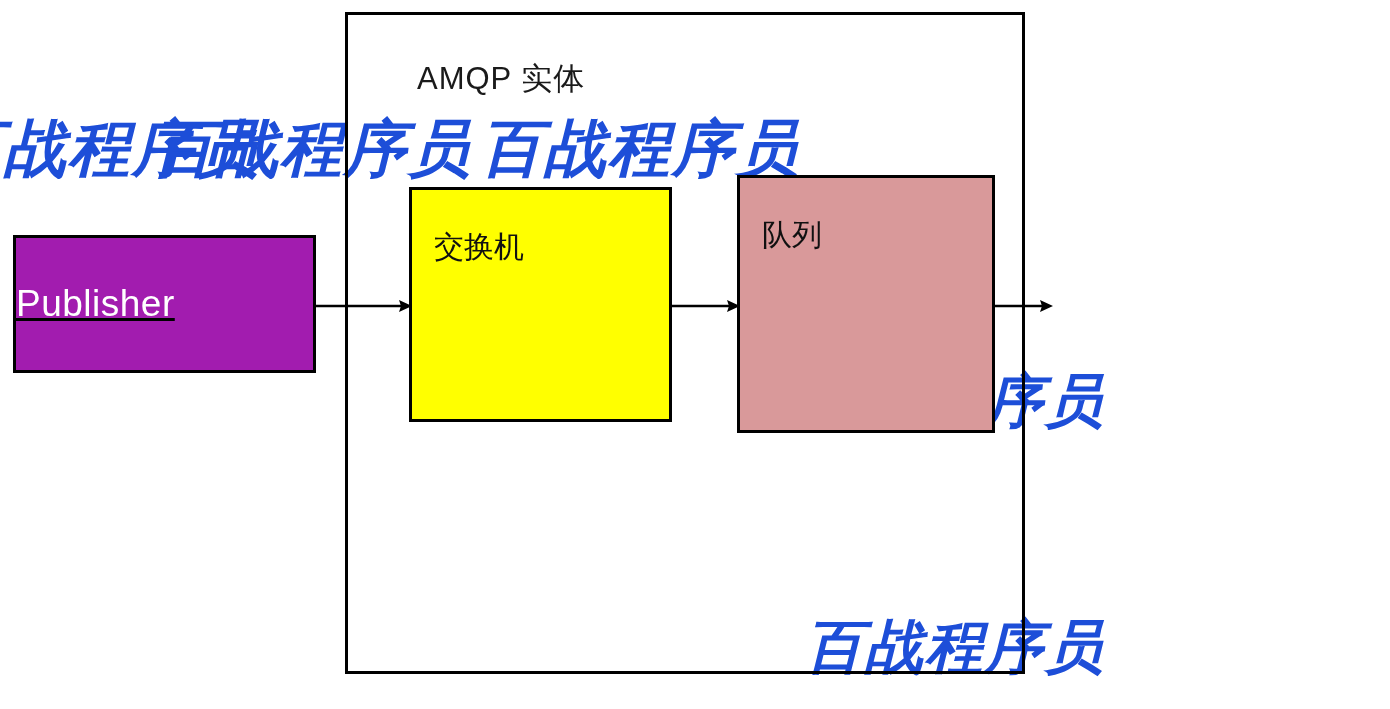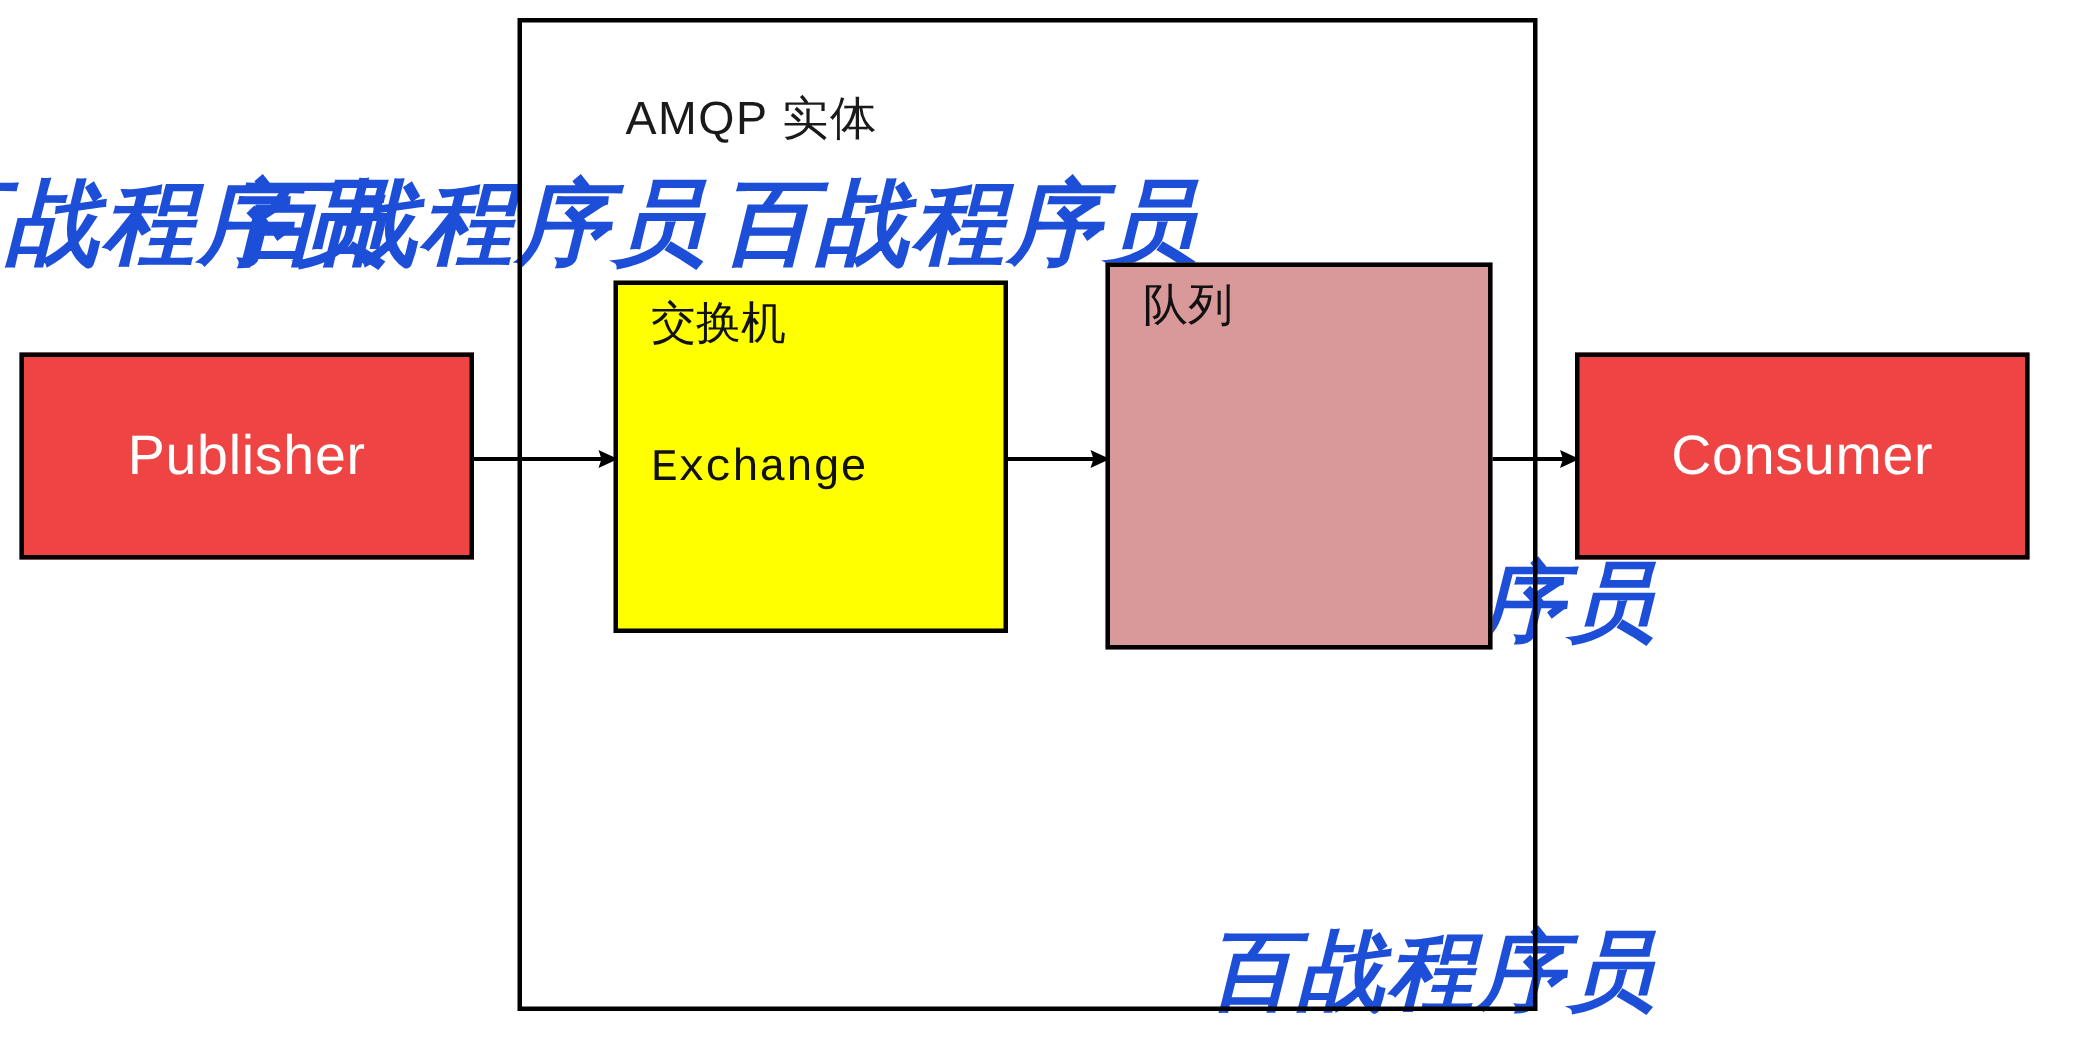--- a/index.html
+++ b/index.html
@@ -62,40 +62,39 @@
   }
 
   
   .node {
     position: absolute;
     border: 3px solid #000000;
     box-sizing: border-box;
     z-index: 5;
   }
   .node-blue {
-    background: #ef4444;
+    background: #a21caf;
     display: flex;
     align-items: center;
-    justify-content: center;
+    text-decoration: underline;
   }
   .node-blue .node-label {
     color: #ffffff;
     font-size: 37px;
     letter-spacing: 0.5px;
     white-space: nowrap;
   }
   .node-yellow {
     background: #ffff00;
   }
   .node-rose {
     background: #d9999a;
   }
   .node-stacked {
-    padding: 12px 0 0 22px;
-    font-family: Liberation Mono, monospace;
+    padding: 40px 0 0 22px;
   }
   .node-stacked .line-cn {
     font-size: 30px;
     color: #111111;
     line-height: 1.1;
     white-space: nowrap;
   }
   .node-stacked .line-en {
     font-size: 30px;
     color: #111111;
@@ -134,30 +133,26 @@
 
   <div class="amqp-container"></div>
   <div class="amqp-title">AMQP 实体</div>
 
   <div class="node node-blue" id="publisher-box">
     <span class="node-label">Publisher</span>
   </div>
 
   <div class="node node-yellow node-stacked" id="exchange-box">
     <div class="line-cn">交换机</div>
-    <div class="line-en">Exchange</div>
   </div>
 
   <div class="node node-rose node-stacked" id="queue-box">
     <div class="line-cn">队列</div>
   </div>
 
-  <div class="node node-blue" id="consumer-box">
-    <span class="node-label">Consumer</span>
-  </div>
 
   <div class="arrow" id="arrow-pub-exch">
     <svg width="96" height="24" viewBox="0 0 96 24" xmlns="http://www.w3.org/2000/svg">
       <line x1="0" y1="12" x2="88" y2="12" stroke="#000000" stroke-width="2.6"></line>
       <polygon points="96,12 83,6 85,12 83,18" fill="#000000"></polygon>
     </svg>
   </div>
 
   <div class="arrow" id="arrow-exch-queue">
     <svg width="68" height="24" viewBox="0 0 68 24" xmlns="http://www.w3.org/2000/svg">

